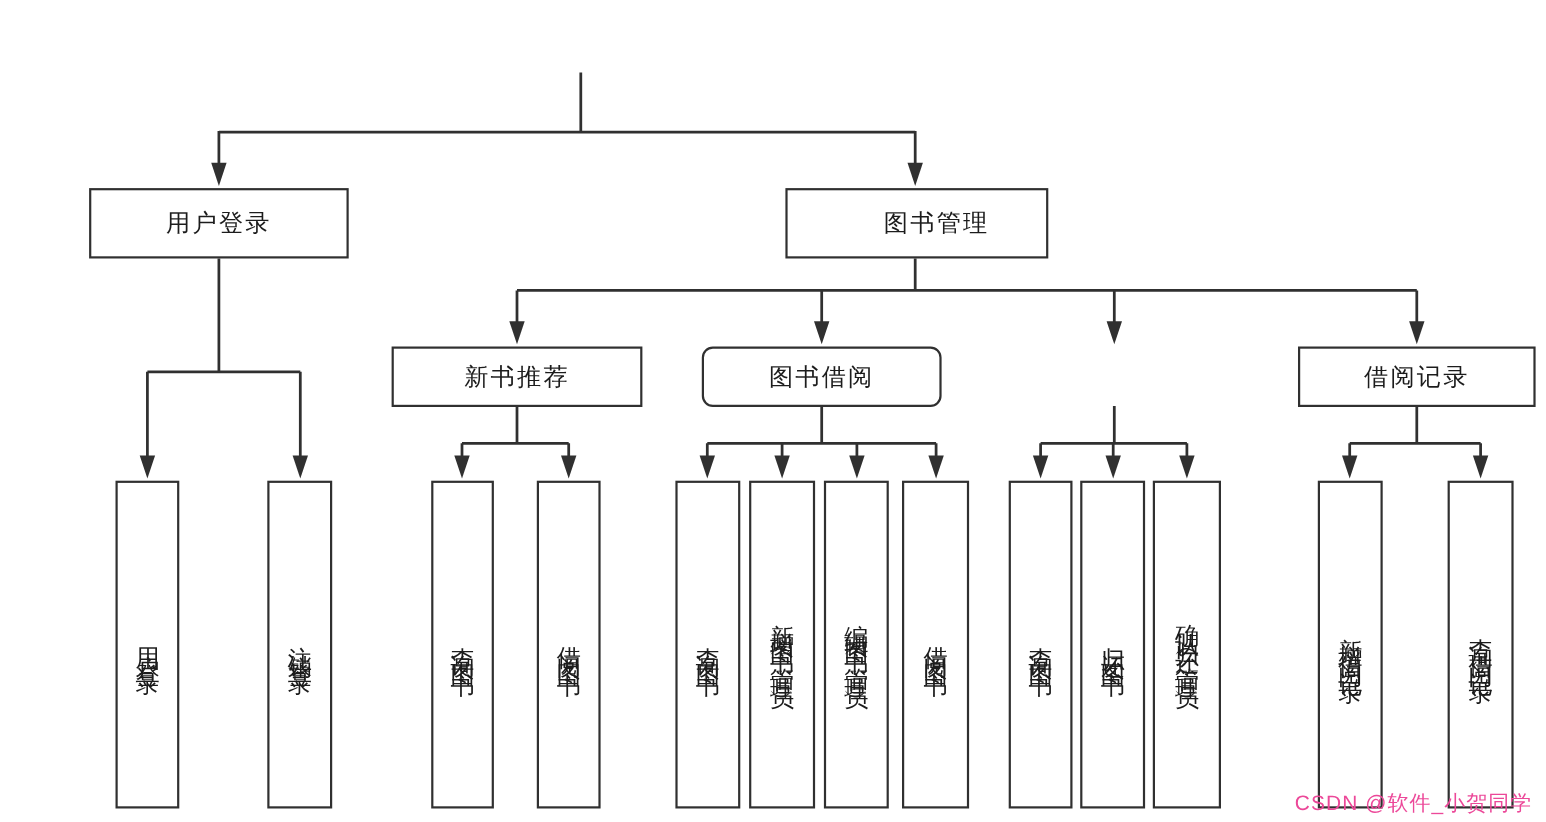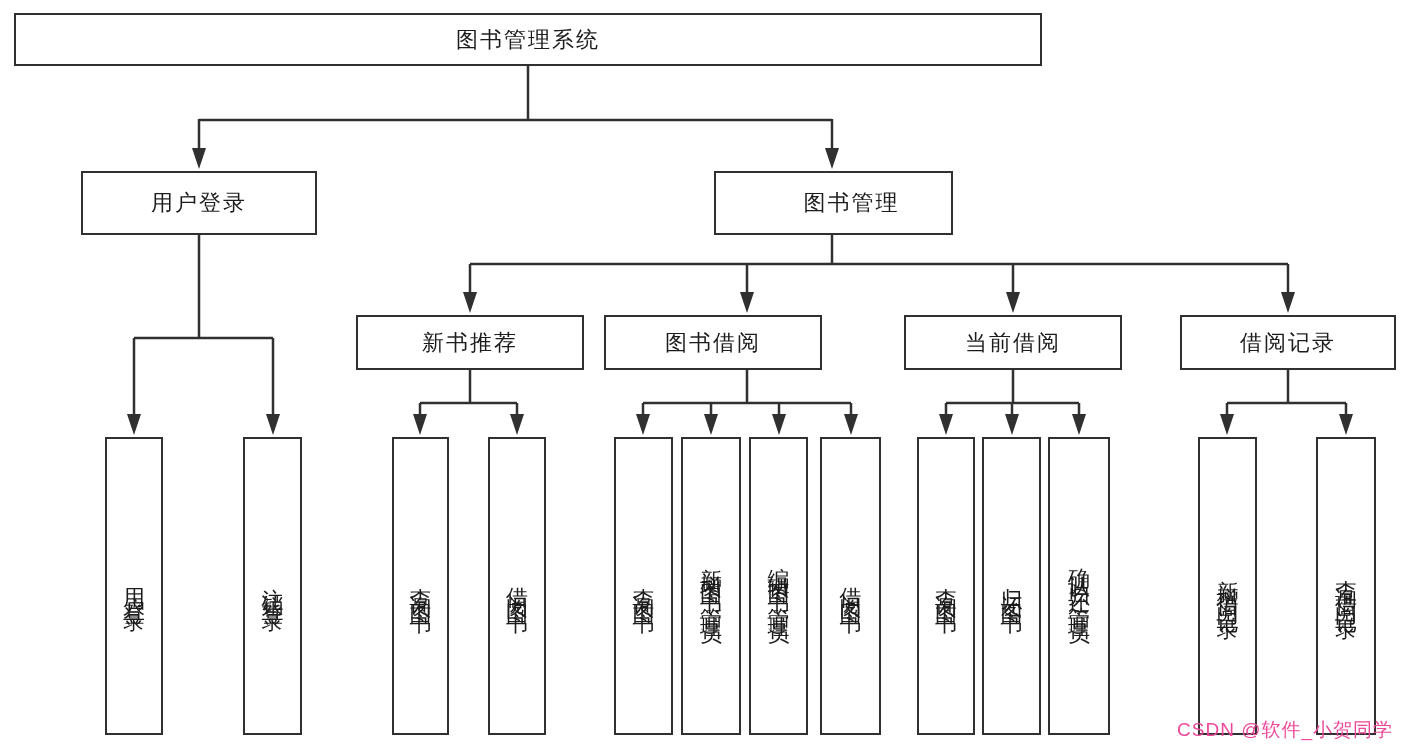--- a/index.html
+++ b/index.html
@@ -89,28 +89,26 @@
       <polygon points="772,414 786,414 779,435"></polygon>
       <polygon points="844,414 858,414 851,435"></polygon>
       <polygon points="939,414 953,414 946,435"></polygon>
       <polygon points="1005,414 1019,414 1012,435"></polygon>
       <polygon points="1072,414 1086,414 1079,435"></polygon>
       <polygon points="1220,414 1234,414 1227,435"></polygon>
       <polygon points="1339,414 1353,414 1346,435"></polygon>
     </g>
   </svg>
 
-  <div class="hbox" style="left:14px; top:13px; width:1028px; height:53px;">图书管理系统</div>
 
   <div class="hbox" style="left:81px; top:171px; width:236px; height:64px;">用户登录</div>
   <div class="hbox" style="left:714px; top:171px; width:239px; height:64px;padding-left:36px;">图书管理</div>
 
   <div class="hbox" style="left:356px; top:315px; width:228px; height:55px;font-family:Liberation Serif, serif;">新书推荐</div>
-  <div class="hbox" style="left:604px; top:315px; width:218px; height:55px;">图书借阅</div>
-  <div class="hbox" style="left:904px; top:315px; width:218px; height:55px;">当前借阅</div>
+  <div class="hbox" style="left:638px; top:315px; width:218px; height:55px;border-radius:10px;">图书借阅</div>
   <div class="hbox" style="left:1180px; top:315px; width:216px; height:55px;">借阅记录</div>
 
   <div class="vbox" style="left:105px; top:437px; width:58px; height:298px;">
     <span>用户登录</span>
     </div>
   <div class="vbox" style="left:243px; top:437px; width:59px; height:298px;">
     <span>注销登录</span>
     </div>
 
   <div class="vbox" style="left:392px; top:437px; width:57px; height:298px;">

